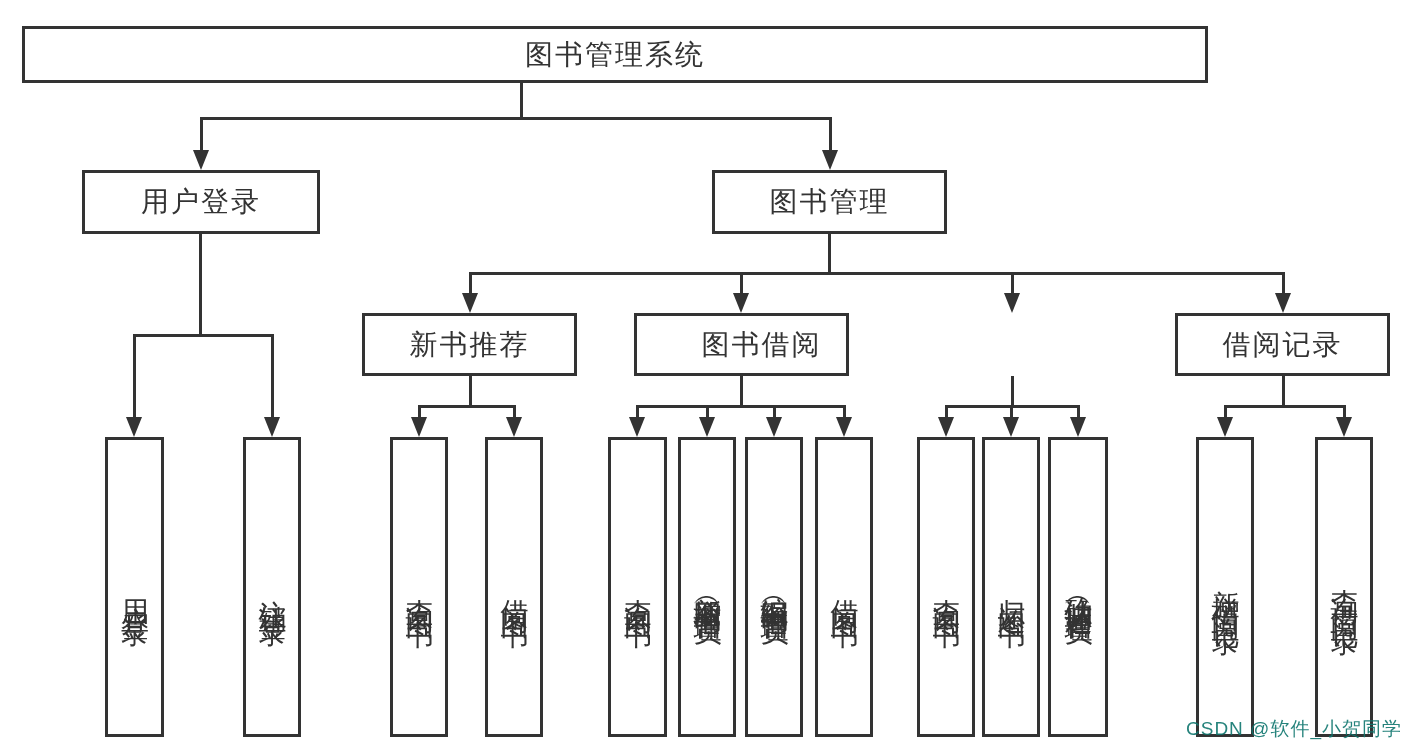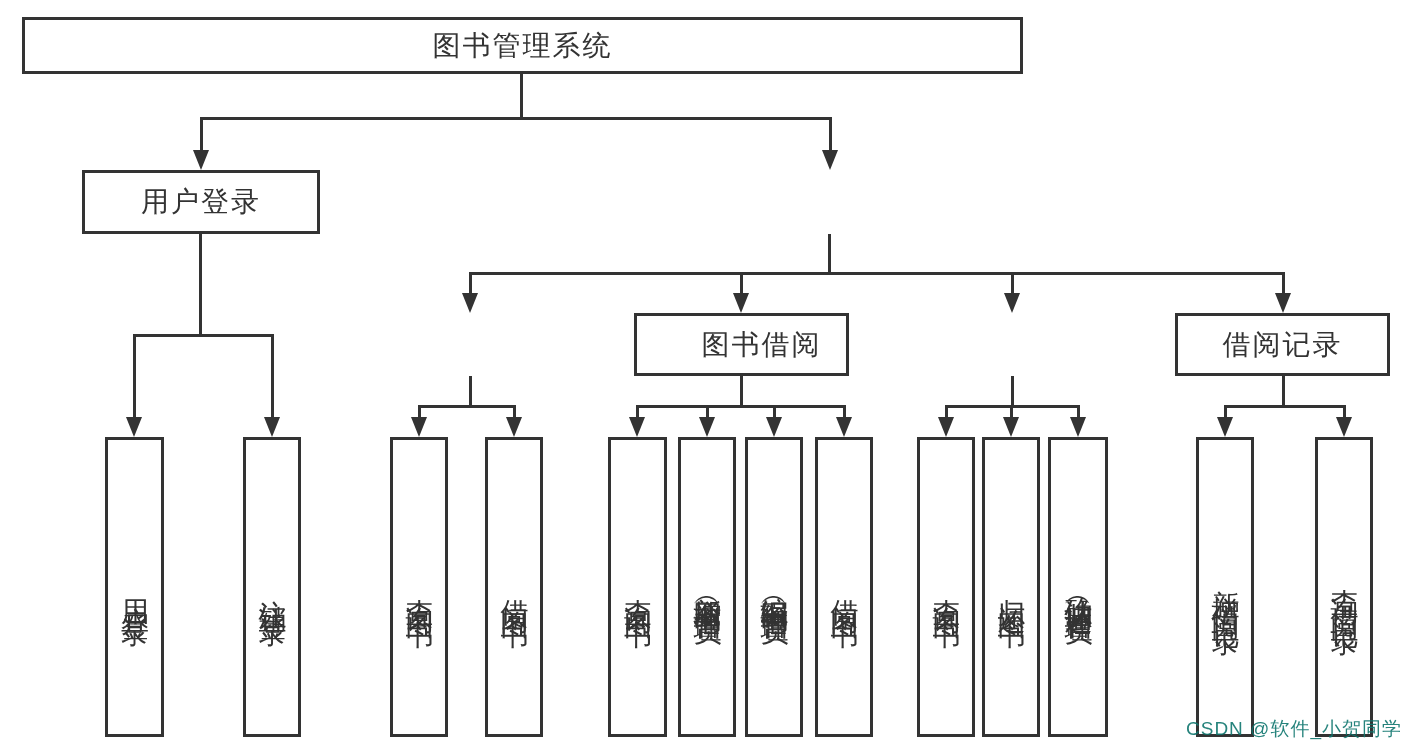--- a/index.html
+++ b/index.html
@@ -103,25 +103,31 @@
     <div class="cline" style="left: 944.5px; top: 406px; width: 3px; height: 13px;"></div>
     <div class="ahead" style="left: 938px; top: 417px;"></div>
     <div class="cline" style="left: 1009.5px; top: 406px; width: 3px; height: 13px;"></div>
     <div class="ahead" style="left: 1003px; top: 417px;"></div>
     <div class="cline" style="left: 1076.5px; top: 406px; width: 3px; height: 13px;"></div>
     <div class="ahead" style="left: 1070px; top: 417px;"></div>
     <div class="cline" style="left: 1223.5px; top: 406px; width: 3px; height: 13px;"></div>
     <div class="ahead" style="left: 1217px; top: 417px;"></div>
     <div class="cline" style="left: 1342.5px; top: 406px; width: 3px; height: 13px;"></div>
     <div class="ahead" style="left: 1336px; top: 417px;"></div>
-    <div class="node horiz" style="left: 22px; top: 17px; width: 1001px; height: 57px;">
+    <div class="node horiz" style="left: 22px; top: 26px; width: 1186px; height: 57px;">
       <span class="lbl">图书管理系统</span>
     </div>
     <div class="node horiz" style="left: 82px; top: 170px; width: 238px; height: 64px;">
       <span class="lbl">用户登录</span>
+    </div>
+    <div class="node horiz" style="left: 712px; top: 170px; width: 235px; height: 64px;">
+      <span class="lbl">图书管理</span>
+    </div>
+    <div class="node horiz" style="left: 362px; top: 313px; width: 215px; height: 63px;">
+      <span class="lbl">新书推荐</span>
     </div>
     <div class="node horiz" style="left: 634px; top: 313px; width: 215px; height: 63px; padding-left: 40px;">
       <span class="lbl">图书借阅</span>
     </div>
     <div class="node horiz" style="left: 1175px; top: 313px; width: 215px; height: 63px;">
       <span class="lbl">借阅记录</span>
     </div>
     <div class="node vert" style="left: 105px; top: 437px; width: 59px; height: 300px;">
       <span class="lbl" style="letter-spacing: 7px; margin-bottom: -7px;">用户登录</span>
     </div>

